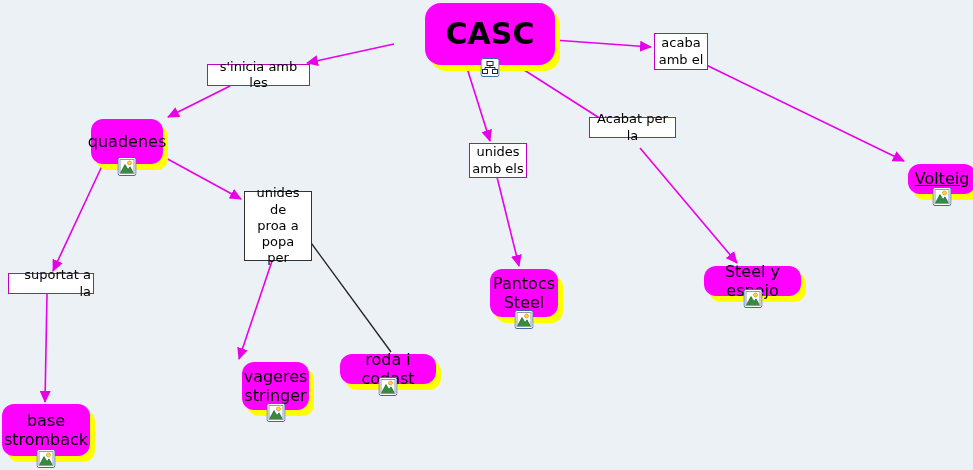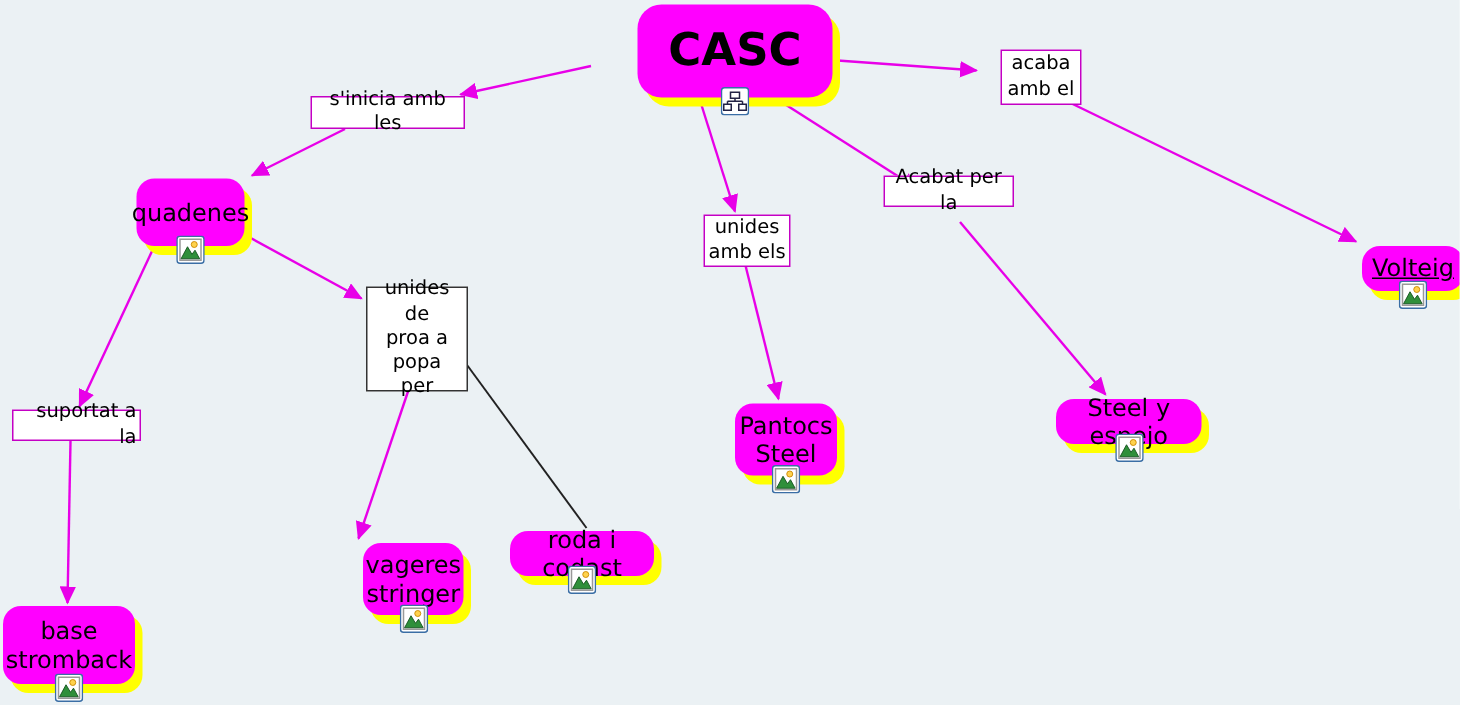--- a/index.html
+++ b/index.html
@@ -52,21 +52,21 @@
   #n-pantocs   { left:490px; top:269px; width:68px;  height:48px; }
   #n-popa      { left:704px; top:266px; width:97px;  height:30px; }
   #n-volteig   { left:908px; top:164px; width:68px;  height:30px;text-decoration:underline; }
 
   
   #l-sinicia  { left:207px; top:64px;  width:97px; height:20px; }
   #l-unides   { left:244px; top:191px; width:62px; height:68px; border-color:#333333; }
   #l-suportat { left:8px;   top:273px; width:80px; height:19px;text-align:right; }
   #l-forrat   { left:469px; top:143px; width:52px; height:33px; }
   #l-acabat   { left:589px; top:117px; width:81px; height:19px; }
-  #l-acaba    { left:654px; top:33px;  width:48px; height:35px;margin-left:13px; }
+  #l-acaba    { left:654px; top:33px;  width:48px; height:35px; }
 </style>
 </head>
 <body>
 
 <div id="canvas">
 
   <svg id="wires" xmlns="http://www.w3.org/2000/svg">
     <defs>
       <marker id="arrow" markerWidth="13" markerHeight="11" refX="11" refY="5.5" orient="auto" markerUnits="userSpaceOnUse">
         <path d="M0,0 L12,5.5 L0,11 Z" fill="#e800e8"></path>

